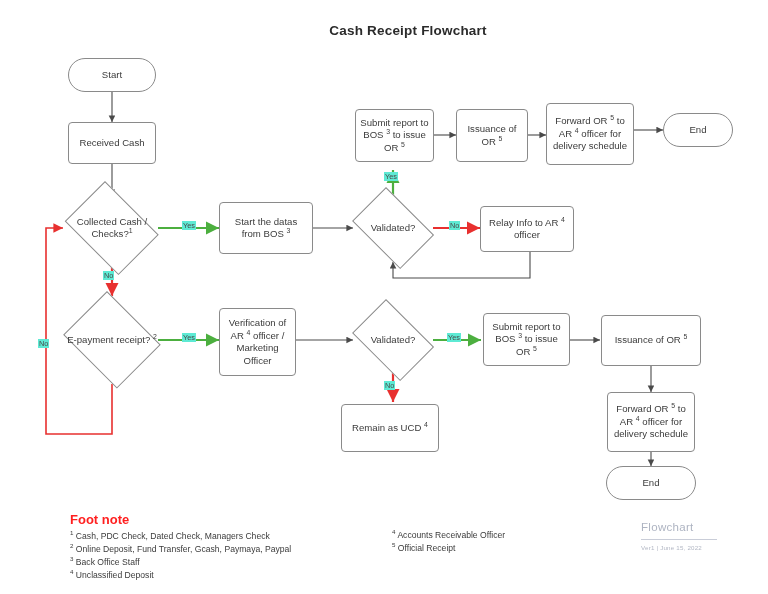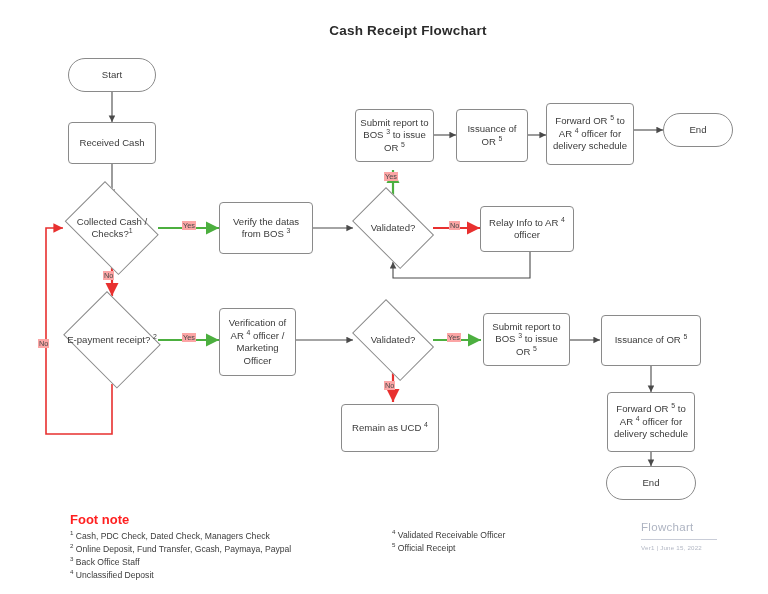--- a/index.html
+++ b/index.html
@@ -79,21 +79,21 @@
     top: 0;
     width: 768px;
     height: 594px;
     pointer-events: none;
   }
 
   .edge-label {
     position: absolute;
     font-size: 7.4px;
     color: #4a4a4a;
-    background: #fca5a5;
+    background: #5eead4;
     padding: 0 1px;
     white-space: nowrap;
   }
 
   #footnotes {
     position: absolute;
     left: 70px;
     top: 512px;
     width: 340px;
   }
@@ -220,21 +220,21 @@
 
   <div class="node diamond" style="left:58px; top:188px; width:108px; height:80px;">
     <span class="dshape"></span>
     <span class="dlabel">
       <span>Collected Cash / Checks?</span><sup>1</sup>
     </span>
   </div>
 
   <div class="node rect" style="left:219px; top:202px; width:94px; height:52px;">
     <span class="label">
-      <span>Verify the datas from BOS</span> <sup>3</sup>
+      <span>Start the datas from BOS</span> <sup>3</sup>
     </span>
   </div>
 
   <div class="node diamond" style="left:345px; top:194px; width:96px; height:68px;">
     <span class="dshape"></span>
     <span class="dlabel">Validated?</span>
   </div>
 
   <div class="node rect" style="left:480px; top:206px; width:94px; height:46px;">
     <span class="label">
@@ -312,21 +312,21 @@
 
   <div id="footnotes">
     <div class="fn-title">Foot note</div>
     <div class="fn-line"><sup>1</sup> <span>Cash, PDC Check, Dated Check, Managers Check</span></div>
     <div class="fn-line"><sup>2</sup> <span>Online Deposit, Fund Transfer, Gcash, Paymaya, Paypal</span></div>
     <div class="fn-line"><sup>3</sup> <span>Back Office Staff</span></div>
     <div class="fn-line"><sup>4</sup> <span>Unclassified Deposit</span></div>
   </div>
 
   <div id="footnotes-right">
-    <div class="fn-line"><sup>4</sup> <span>Validated Receivable Officer</span></div>
+    <div class="fn-line"><sup>4</sup> <span>Accounts Receivable Officer</span></div>
     <div class="fn-line"><sup>5</sup> <span>Official Receipt</span></div>
   </div>
 
   <div id="watermark">
     <div class="wm-title">Flowchart</div>
     <div class="wm-rule"></div>
     <div class="wm-meta">Ver1  |  June 15, 2022</div>
   </div>
 
 </div>

